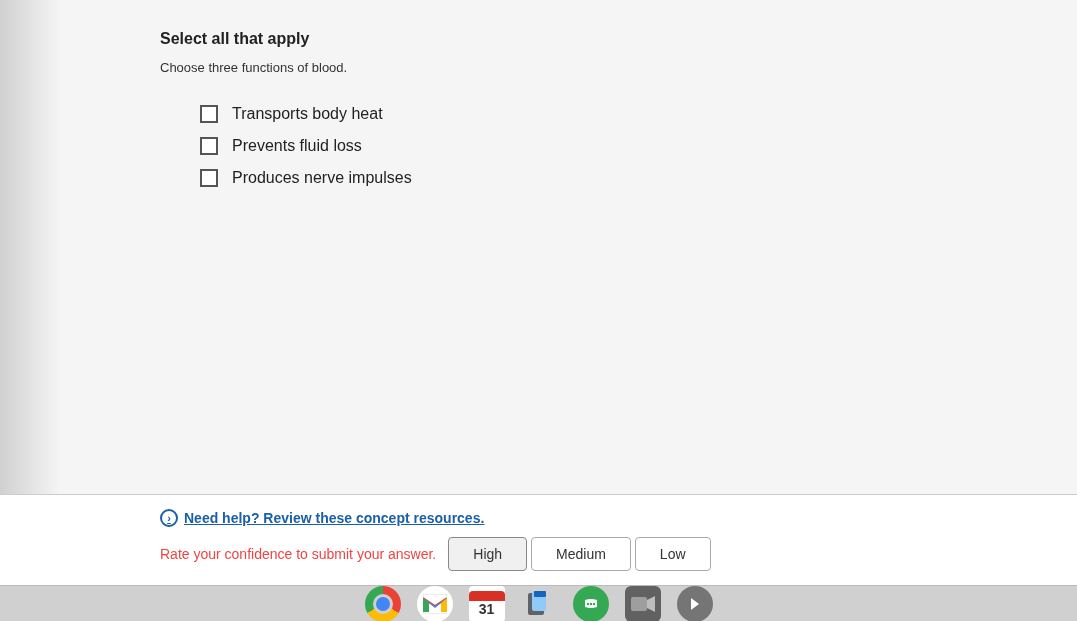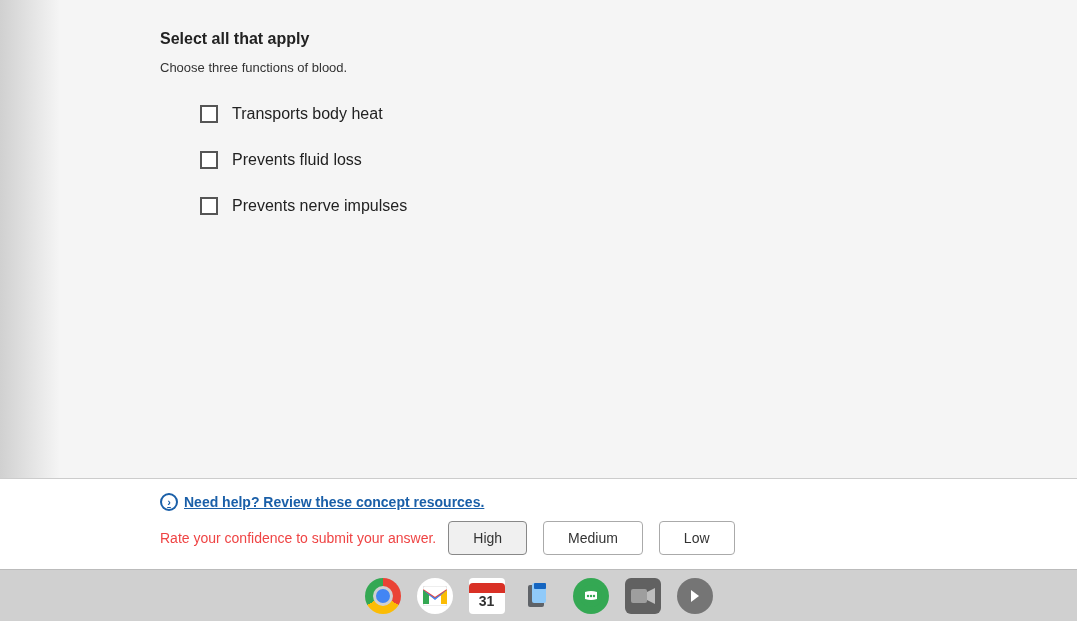--- a/index.html
+++ b/index.html
@@ -35,21 +35,21 @@
     .instructions {
       font-size: 13px;
       color: #333;
       margin-bottom: 30px;
     }
 
     .options-list {
       list-style: none;
       display: flex;
       flex-direction: column;
-      gap: 28px;
+      gap: 14px;
       margin-left: 40px;
     }
 
     .option-item {
       display: flex;
       align-items: center;
       gap: 14px;
       font-size: 16px;
       color: #222;
       cursor: pointer;
@@ -109,41 +109,41 @@
       gap: 12px;
     }
 
     .rate-label {
       font-size: 14px;
       color: #ef4444;
     }
 
     .confidence-buttons {
       display: flex;
-      gap: 16px;
+      gap: 4px;
     }
 
     .confidence-btn {
       padding: 8px 24px;
       border: 1px solid #aaa;
       background: white;
       border-radius: 4px;
       font-size: 14px;
       color: #333;
       cursor: pointer;
     }
 
     .confidence-btn.high {
       background: #f0f0f0;
       border-color: #888;
     }
 
     .taskbar {
       background: #d0d0d0;
-      height: 52px;
+      height: 36px;
       display: flex;
       align-items: center;
       justify-content: center;
       gap: 16px;
       padding: 0 20px;
       border-top: 1px solid #bbb;
     }
 
     .taskbar-icon {
       width: 36px;
@@ -250,21 +250,21 @@
     <li class="option-item">
       <span class="option-checkbox"></span>
       <span class="option-label">Transports body heat</span>
     </li>
     <li class="option-item">
       <span class="option-checkbox"></span>
       <span class="option-label">Prevents fluid loss</span>
     </li>
     <li class="option-item">
       <span class="option-checkbox"></span>
-      <span class="option-label">Prevents nerve impulses</span>
+      <span class="option-label">Produces nerve impulses</span>
     </li>
   </ul>
 </div>
 
 <div class="bottom-bar">
   <div class="help-link">
     <span class="help-chevron">›</span>
     <span>Need help? Review these concept resources.</span>
   </div>
   <div class="rate-row">

